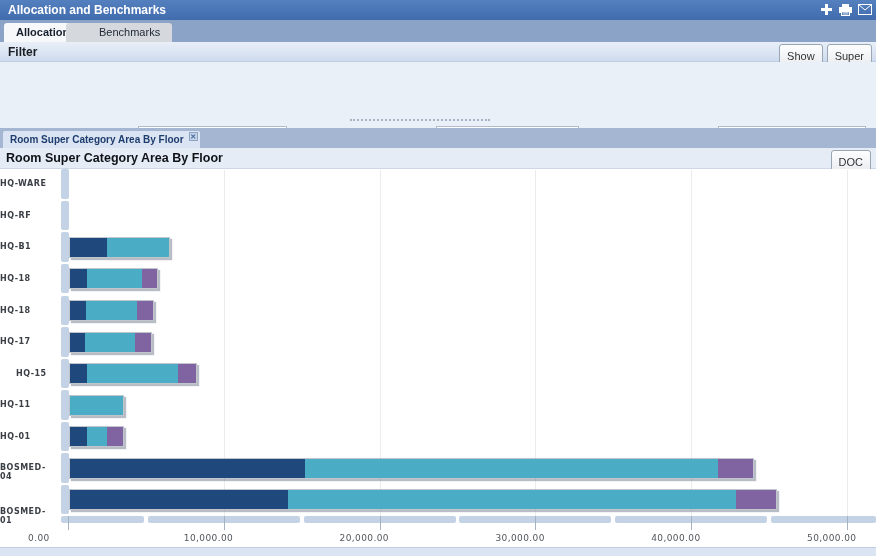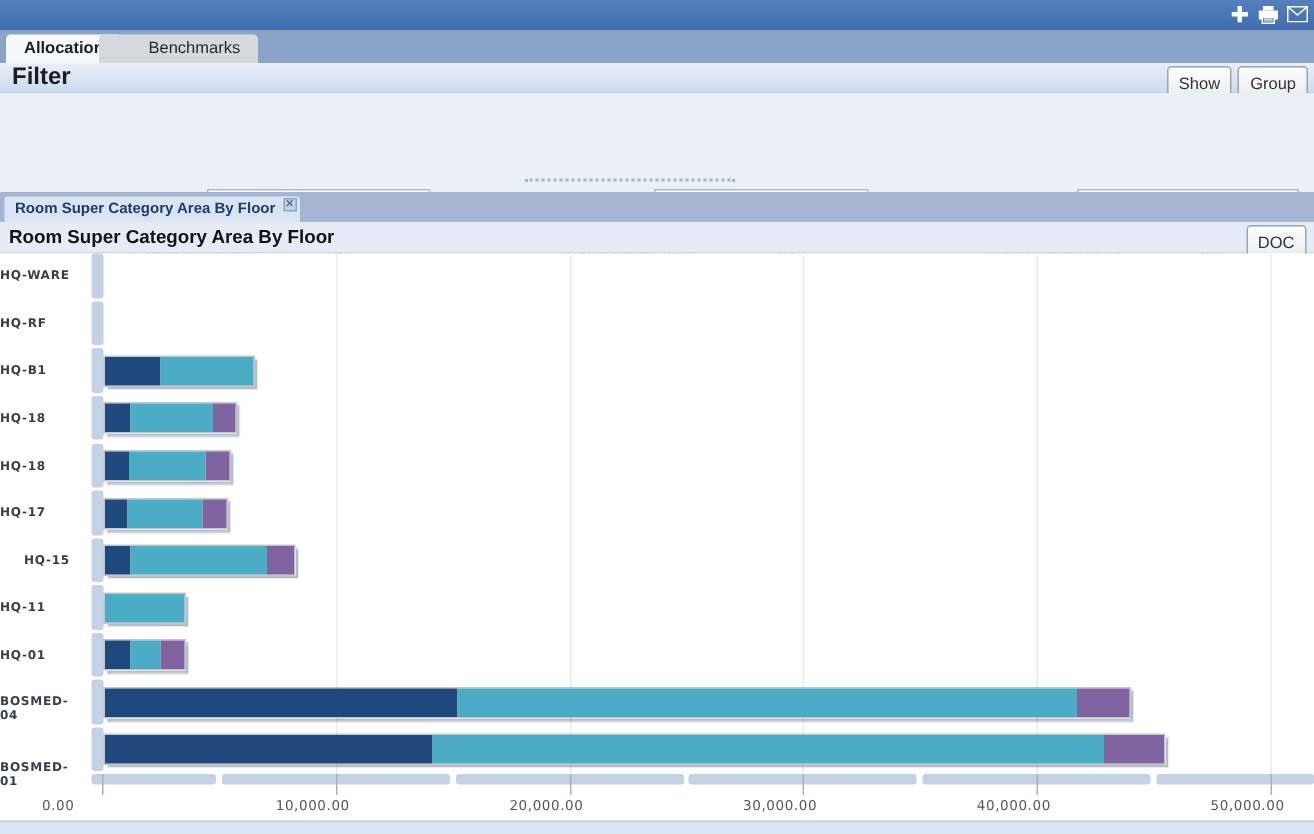--- a/index.html
+++ b/index.html
@@ -17,21 +17,21 @@
   
   .tabstrip { position:absolute; left:0; top:20px; width:876px; height:22px; background:#8ba3c7; }
   .tab { position:absolute; bottom:0; height:19px; line-height:19px; font-size:11px;
     padding:0 12px; border-radius:3px 3px 0 0; cursor:pointer; color:#222a36; }
   .tab.active { left:4px; background:#f7f8fa; font-weight:bold; color:#16202e; }
   .tab.inactive { left:66px; background:#d5d9de;padding-left:33px; }
 
   
   .filter-header { position:absolute; left:0; top:42px; width:876px; height:20px;
     background:linear-gradient(#e9eff8,#cedbee); border-bottom:1px solid #c0cfe3; }
-  .filter-header .ftitle { position:absolute; left:8px; top:0; line-height:20px; font-size:16px; font-weight:bold; color:#1a1d22; }
+  .filter-header .ftitle { position:absolute; left:8px; top:0; line-height:20px; font-size:12px; font-weight:bold; color:#1a1d22; }
   .hdr-btns { position:absolute; right:4px; top:2px; display:flex; gap:4px; }
   .btn { font-size:11px; color:#333; padding:0 7px; height:24px; line-height:14px;
     background:linear-gradient(#fefefe,#e7eaef); border:1px solid #9aa6b4; border-radius:3px; cursor:pointer; }
 
   
   .filter-body { position:absolute; left:0; top:62px; width:876px; height:66px; background:#eaf0f8; }
   .fld-label { position:absolute; font-size:11px; color:#3c4046; text-align:right; white-space:nowrap; line-height:16px; }
   .fld-input { position:absolute; height:16px; border:1px solid #b0bcc9; background:#fff;
     font-family:"Liberation Sans",sans-serif; font-size:11px; color:#222; padding:0 3px; }
   .sel { position:absolute; height:17px; border:1px solid #4d4f52; background:#fff; font-size:11px; color:#16191d;
@@ -63,20 +63,21 @@
   .tick-label { position:absolute; width:80px; text-align:left; font-family:"DejaVu Sans",sans-serif;
     font-size:9px; letter-spacing:.4px; color:#52565c; }
   .chart-footer { position:absolute; left:0; bottom:0; width:876px; height:9px; background:#dae4f2; border-top:1px solid #c2cfe2; }
 </style>
 </head>
 <body>
 
 <div id="app">
 
   <div class="titlebar">
+    <span class="title">Allocation and Benchmarks</span>
     <span class="tb-icons">
       <span class="ic">
         <svg width="11" height="11" viewBox="0 0 11 11">
             <path d="M4 0h3v4h4v3H7v4H4V7H0V4h4z" fill="#fff"></path>
           </svg>
       </span>
       <span class="ic">
         <svg width="13" height="12" viewBox="0 0 13 12">
             <path d="M3 0h7v3H3z" fill="#fff"></path>
             <path d="M0 3h13v6h-2v3H2V9H0z" fill="#fff"></path>
@@ -95,21 +96,21 @@
 
   <div class="tabstrip">
     <span class="tab active">Allocation</span>
     <span class="tab inactive">Benchmarks</span>
   </div>
 
   <div class="filter-header">
     <span class="ftitle">Filter</span>
     <span class="hdr-btns">
       <button class="btn">Show</button>
-      <button class="btn">Group</button>
+      <button class="btn">Super</button>
     </span>
   </div>
 
   <div class="filter-body">
 
     <span class="fld-label" style="left:0;top:65px;width:135px">Site Code</span>
     <input class="fld-input" style="left: 138px; top: 64px; width: 149px;" value="">
     <span class="fld-label" style="left:298px;top:65px;width:135px">Building Code</span>
     <input class="fld-input" style="left: 436px; top: 64px; width: 143px;" value="BOSMED, HQ">
     <span class="fld-label" style="left:581px;top:65px;width:134px">Floor Code</span>

